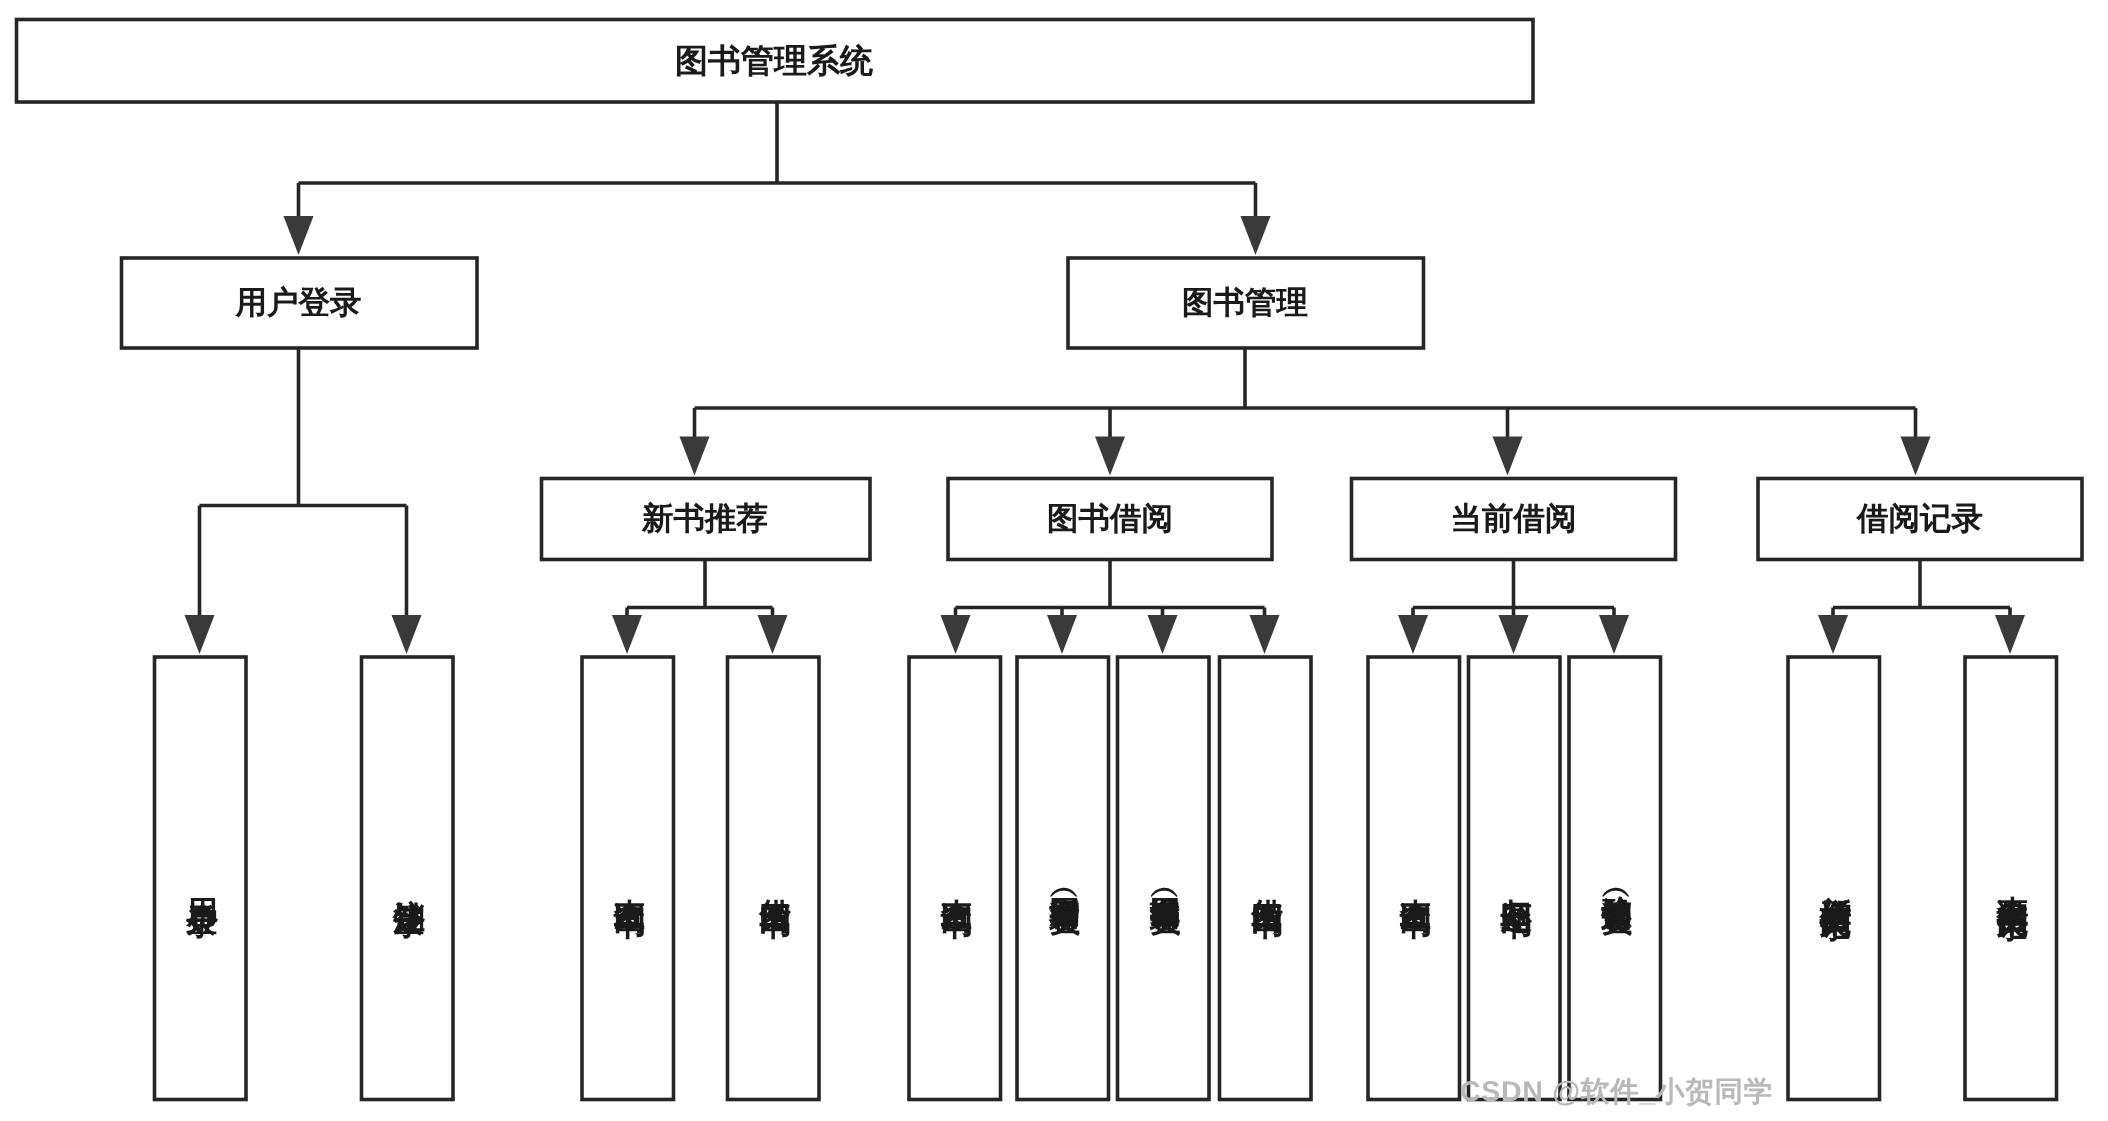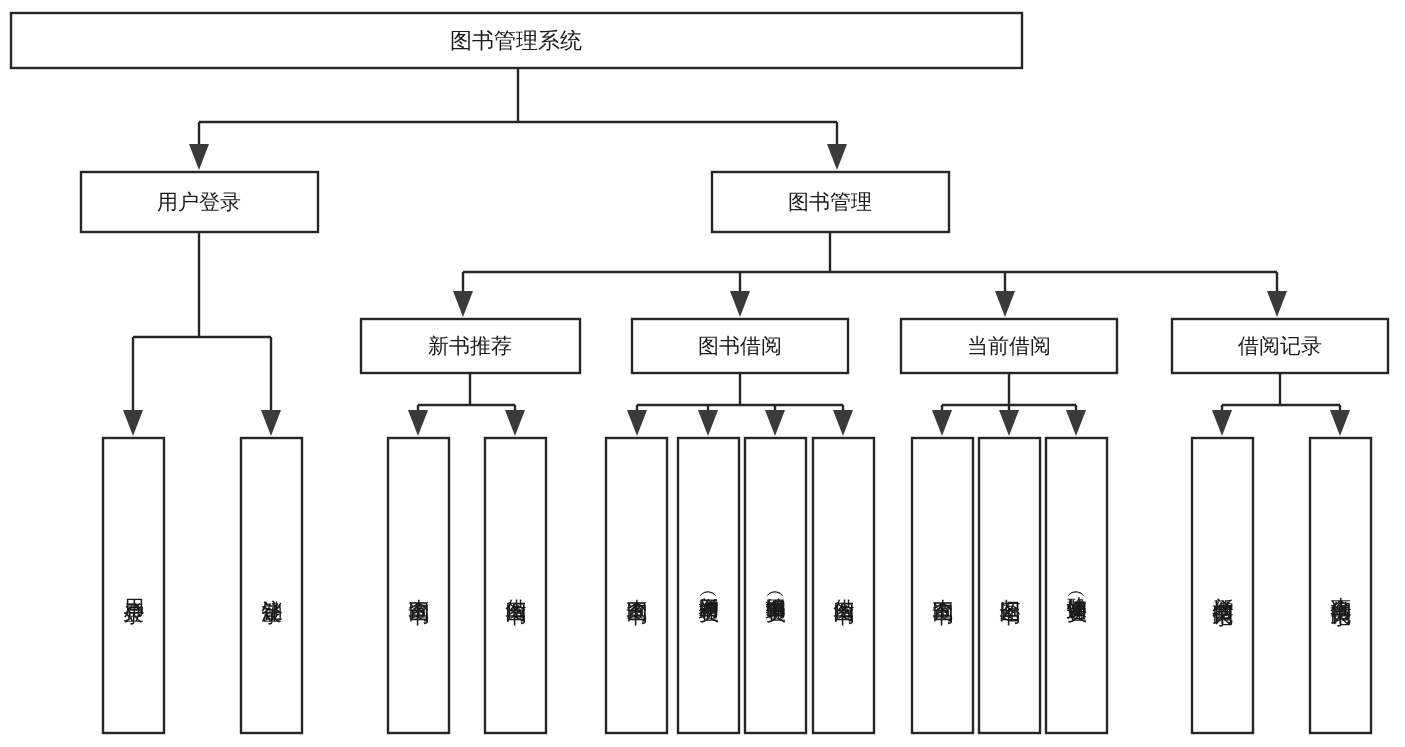--- a/index.html
+++ b/index.html
@@ -11,20 +11,21 @@
     width: 1405px;
     height: 747px;
     font-family: "Liberation Sans", "DejaVu Sans", sans-serif;
     overflow: hidden;
     position: relative;
   }
   #diagram-root {
     position: relative;
     width: 1194px;
     height: 747px;
+    font-weight: bold;
   }
   svg#flow {
     position: absolute;
     top: 0;
     left: 0;
     width: 1405px;
     height: 747px;
     display: block;
   }
   .node-rect {
@@ -229,14 +230,15 @@
   <div class="vlabel" style="left:745px; top:438px; width:61px; height:295px; font-size:20px; letter-spacing:1px;">编辑图书（管理员）</div>
   <div class="vlabel" style="left:813px; top:438px; width:61px; height:295px;">借阅图书</div>
 
   <div class="vlabel" style="left:912px; top:438px; width:61px; height:295px;">查询图书</div>
   <div class="vlabel" style="left:979px; top:438px; width:61px; height:295px;">归还图书</div>
   <div class="vlabel" style="left:1046px; top:438px; width:61px; height:295px; font-size:20px; letter-spacing:1px;">确认归还（管理员）</div>
 
   <div class="vlabel" style="left:1192px; top:438px; width:61px; height:295px;">新增借阅记录</div>
   <div class="vlabel" style="left:1310px; top:438px; width:61px; height:295px;">查询借阅记录</div>
 
+  <div id="watermark">CSDN @软件_小贺同学</div>
 
 </div>
 
 </body></html>

